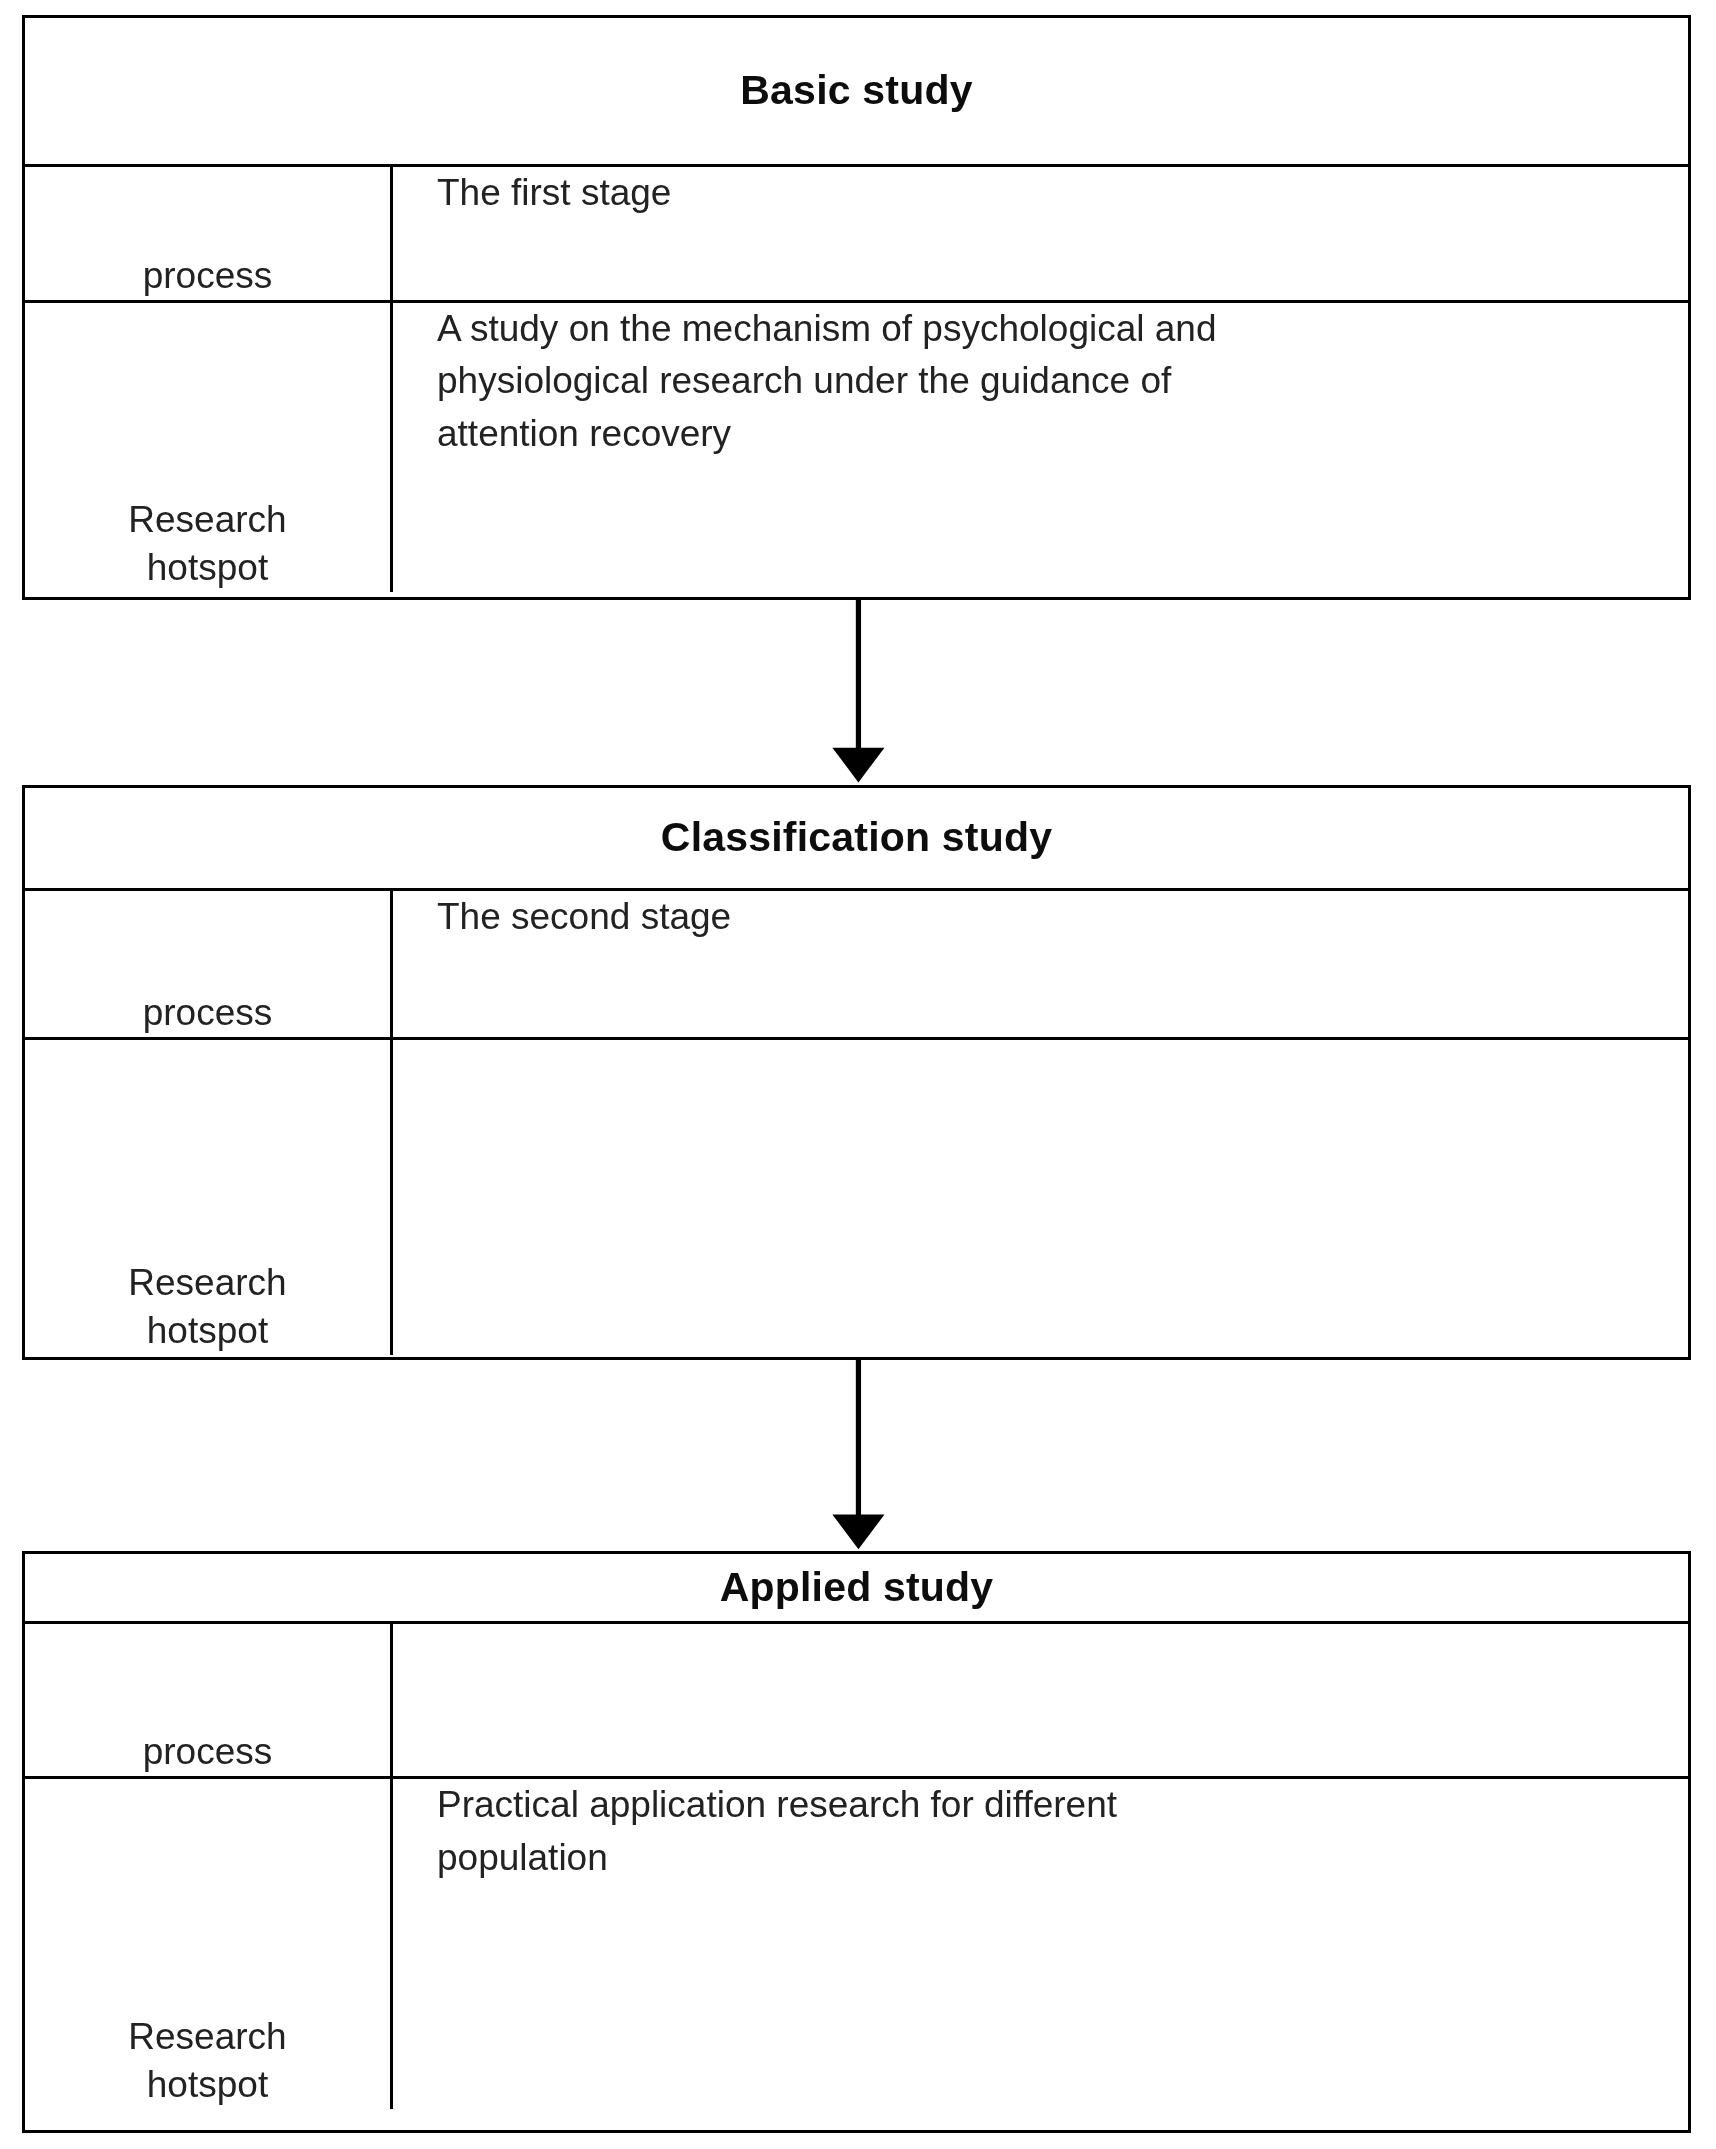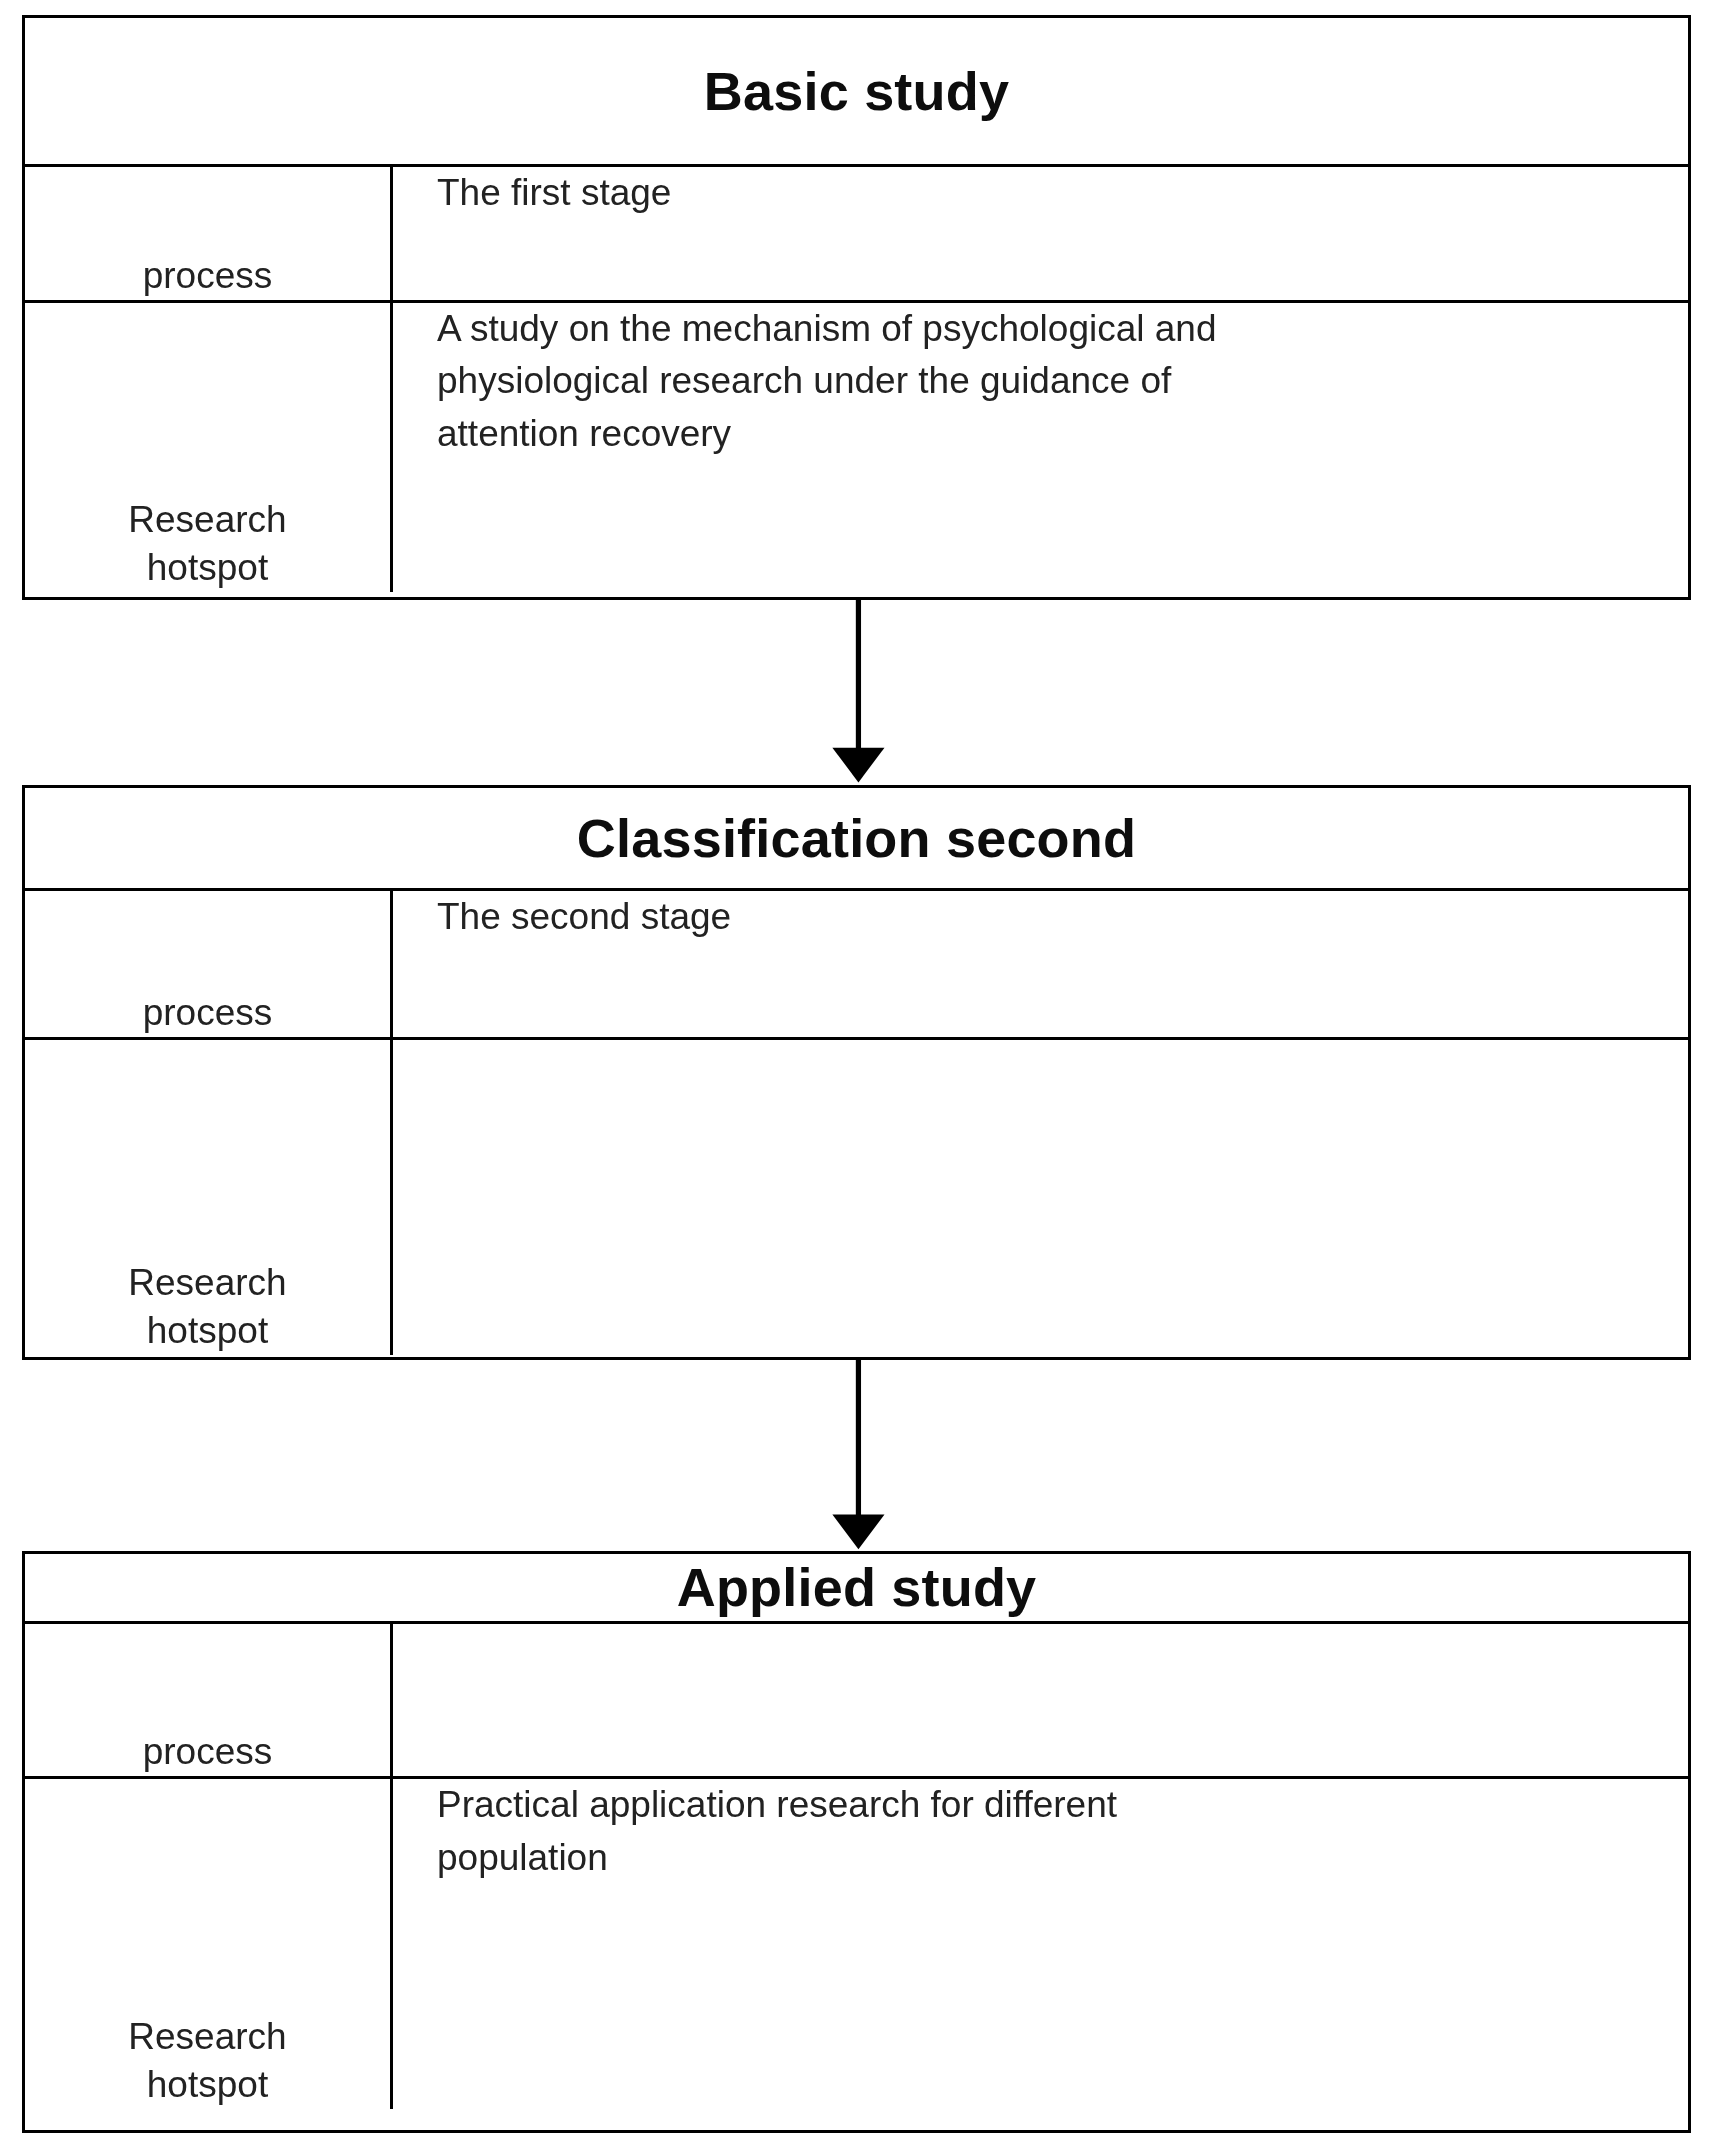--- a/index.html
+++ b/index.html
@@ -31,21 +31,21 @@
   }
   .stage-title-row {
     box-sizing: border-box;
     width: 100%;
     border-bottom: 3.5px solid #000000;
     display: flex;
     align-items: center;
     justify-content: center;
   }
   .stage-title {
-    font-size: 54px;
+    font-size: 41px;
     font-weight: bold;
     letter-spacing: 0.2px;
     color: #0d0d0d;
     text-align: center;
     line-height: 1.15;
   }
   .stage-row {
     box-sizing: border-box;
     width: 100%;
     display: flex;
@@ -135,21 +135,21 @@
   <div class="connector" style="top:600px; height:185px;">
     <svg width="1716" height="185" viewBox="0 0 1975 213">
       <line x1="988" y1="0" x2="988" y2="185" stroke="#000000" stroke-width="6"></line>
       <polygon points="988,210 958,170 1018,170" fill="#000000"></polygon>
     </svg>
   </div>
 
   <div class="stage-block" style="top:785px; height:575px;">
 
     <div class="stage-title-row" style="height:103px;">
-      <div class="stage-title">Classification second</div>
+      <div class="stage-title">Classification study</div>
     </div>
 
     <div class="stage-row has-divider" style="height:149px;">
       <div class="row-label-cell">
         <span class="row-label">process</span>
       </div>
       <div class="row-value-cell">
         <span class="row-value">The second stage</span>
       </div>
     </div>

